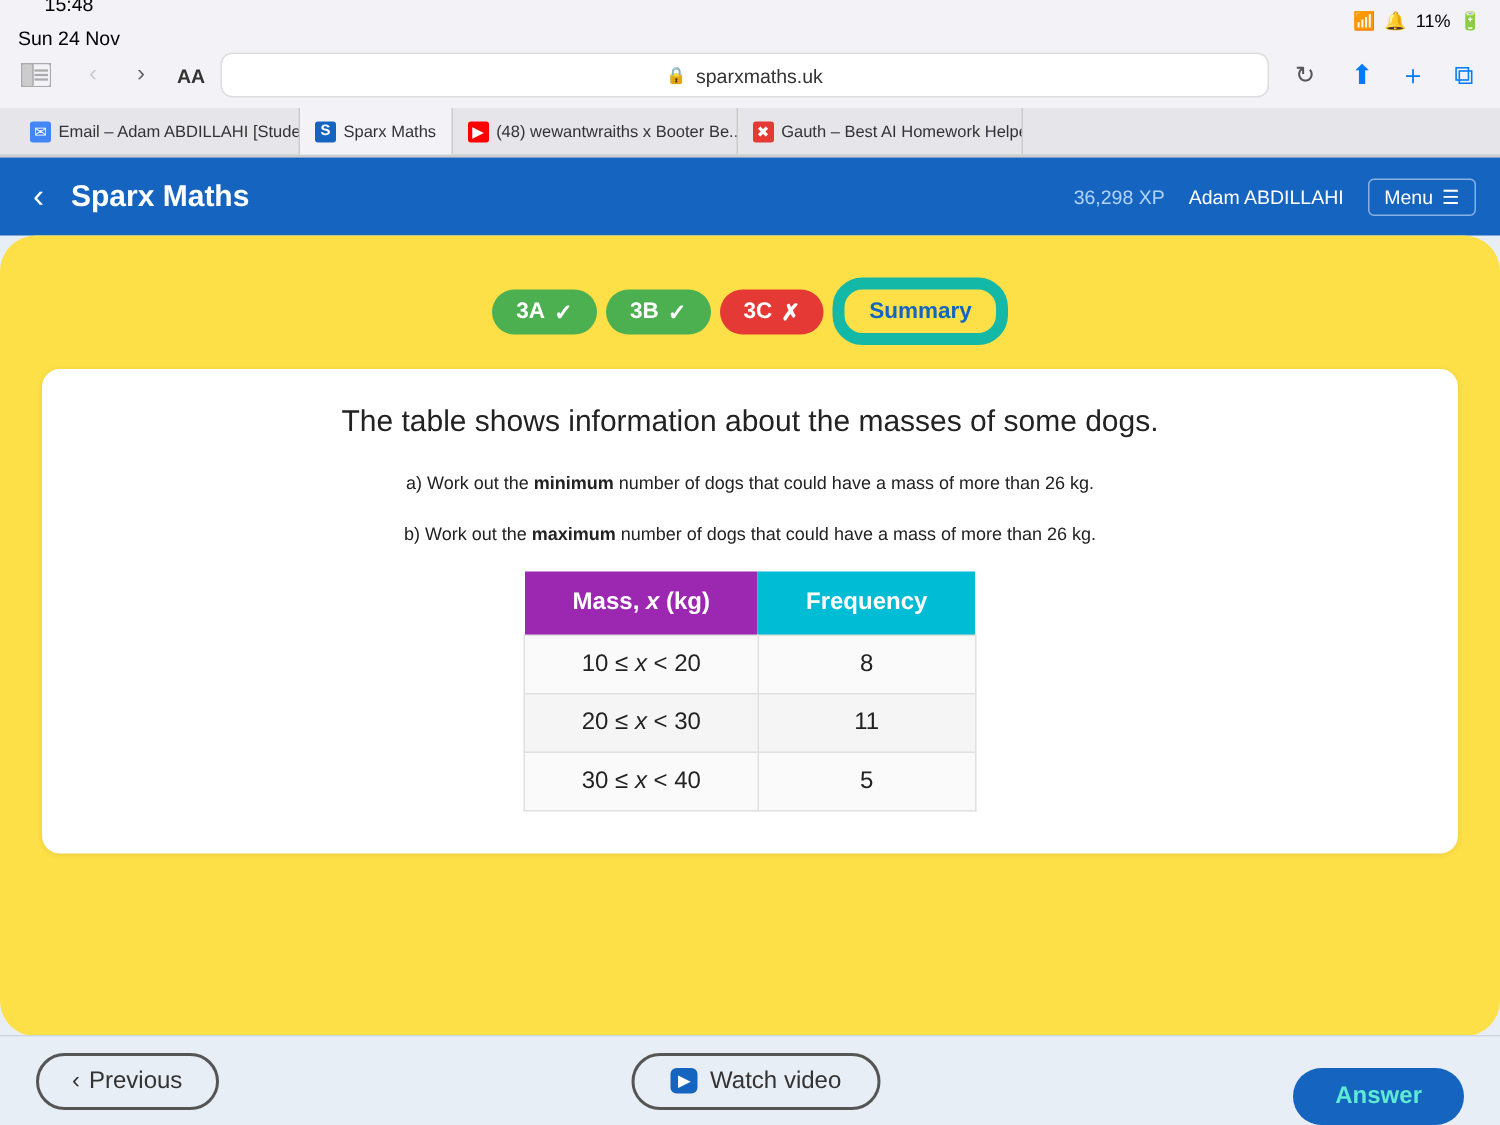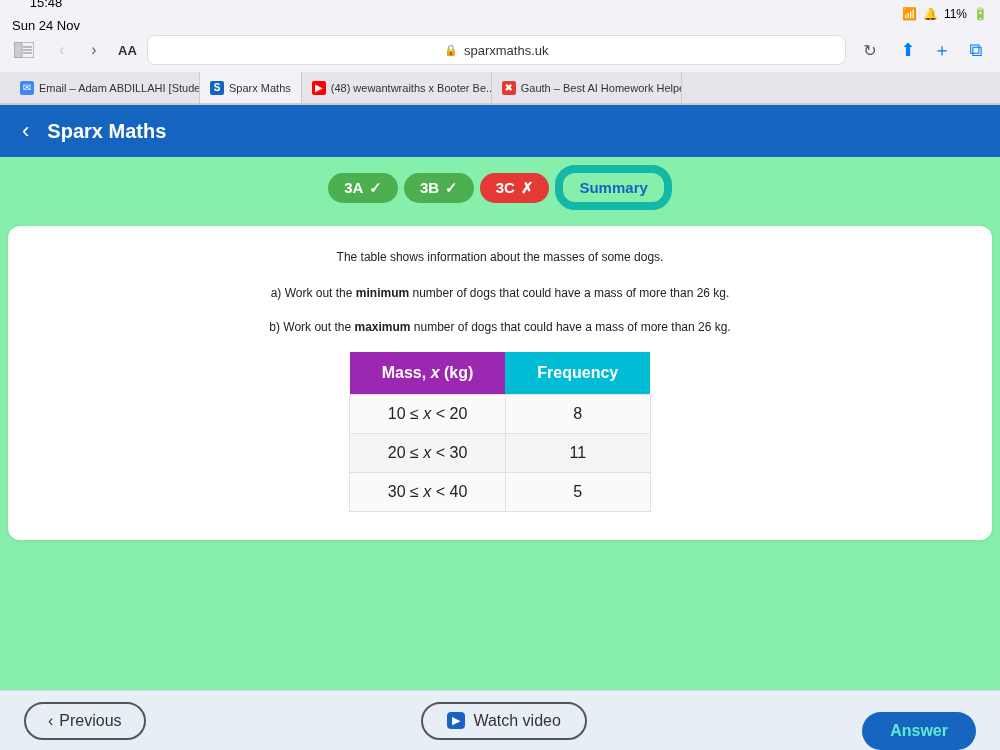--- a/index.html
+++ b/index.html
@@ -159,24 +159,25 @@
       border-radius: 4px;
       color: white;
       padding: 4px 10px;
       cursor: pointer;
       font-size: 13px;
       display: flex; align-items: center; gap: 6px;
     }
 
     
     .content-area {
-      background: #86efac;
-      padding: 8px;
+      background: #fde047;
+      padding: 28px;
       height: calc(750px - 28px - 44px - 32px - 52px - 60px);
       overflow-y: auto;
+      border-radius: 24px;
     }
 
     
     .task-tabs {
       display: flex;
       justify-content: center;
       gap: 6px;
       margin-bottom: 16px;
       align-items: center;
     }
@@ -199,21 +200,21 @@
 
     
     .question-card {
       background: white;
       border-radius: 12px;
       padding: 24px 32px 28px;
       margin-bottom: 0;
       box-shadow: 0 1px 4px rgba(0,0,0,0.08);
     }
     .question-intro {
-      font-size: 12px;
+      font-size: 20px;
       color: #222;
       text-align: center;
       margin-bottom: 20px;
     }
     .question-part {
       font-size: 12px;
       color: #222;
       text-align: center;
       margin-bottom: 16px;
       line-height: 1.5;
@@ -362,20 +363,28 @@
     <div class="tab">
       <span class="tab-favicon" style="background:#e53935; color:white;">✖</span>
       <span>Gauth – Best AI Homework Helpe...</span>
     </div>
   </div>
 </div>
 
 <div class="sparx-header">
   <button class="back-btn">‹</button>
   <span class="sparx-logo">Sparx Maths</span>
+  <div class="header-right">
+    <span class="xp-label">36,298 XP</span>
+    <span class="user-name">Adam ABDILLAHI</span>
+    <button class="menu-btn">
+      <span>Menu</span>
+      <span>☰</span>
+    </button>
+  </div>
 </div>
 
 <div class="content-area">
 
   <div class="task-tabs">
     <button class="task-tab green">
       <span>3A</span>
       <span>✓</span>
     </button>
     <button class="task-tab green">

